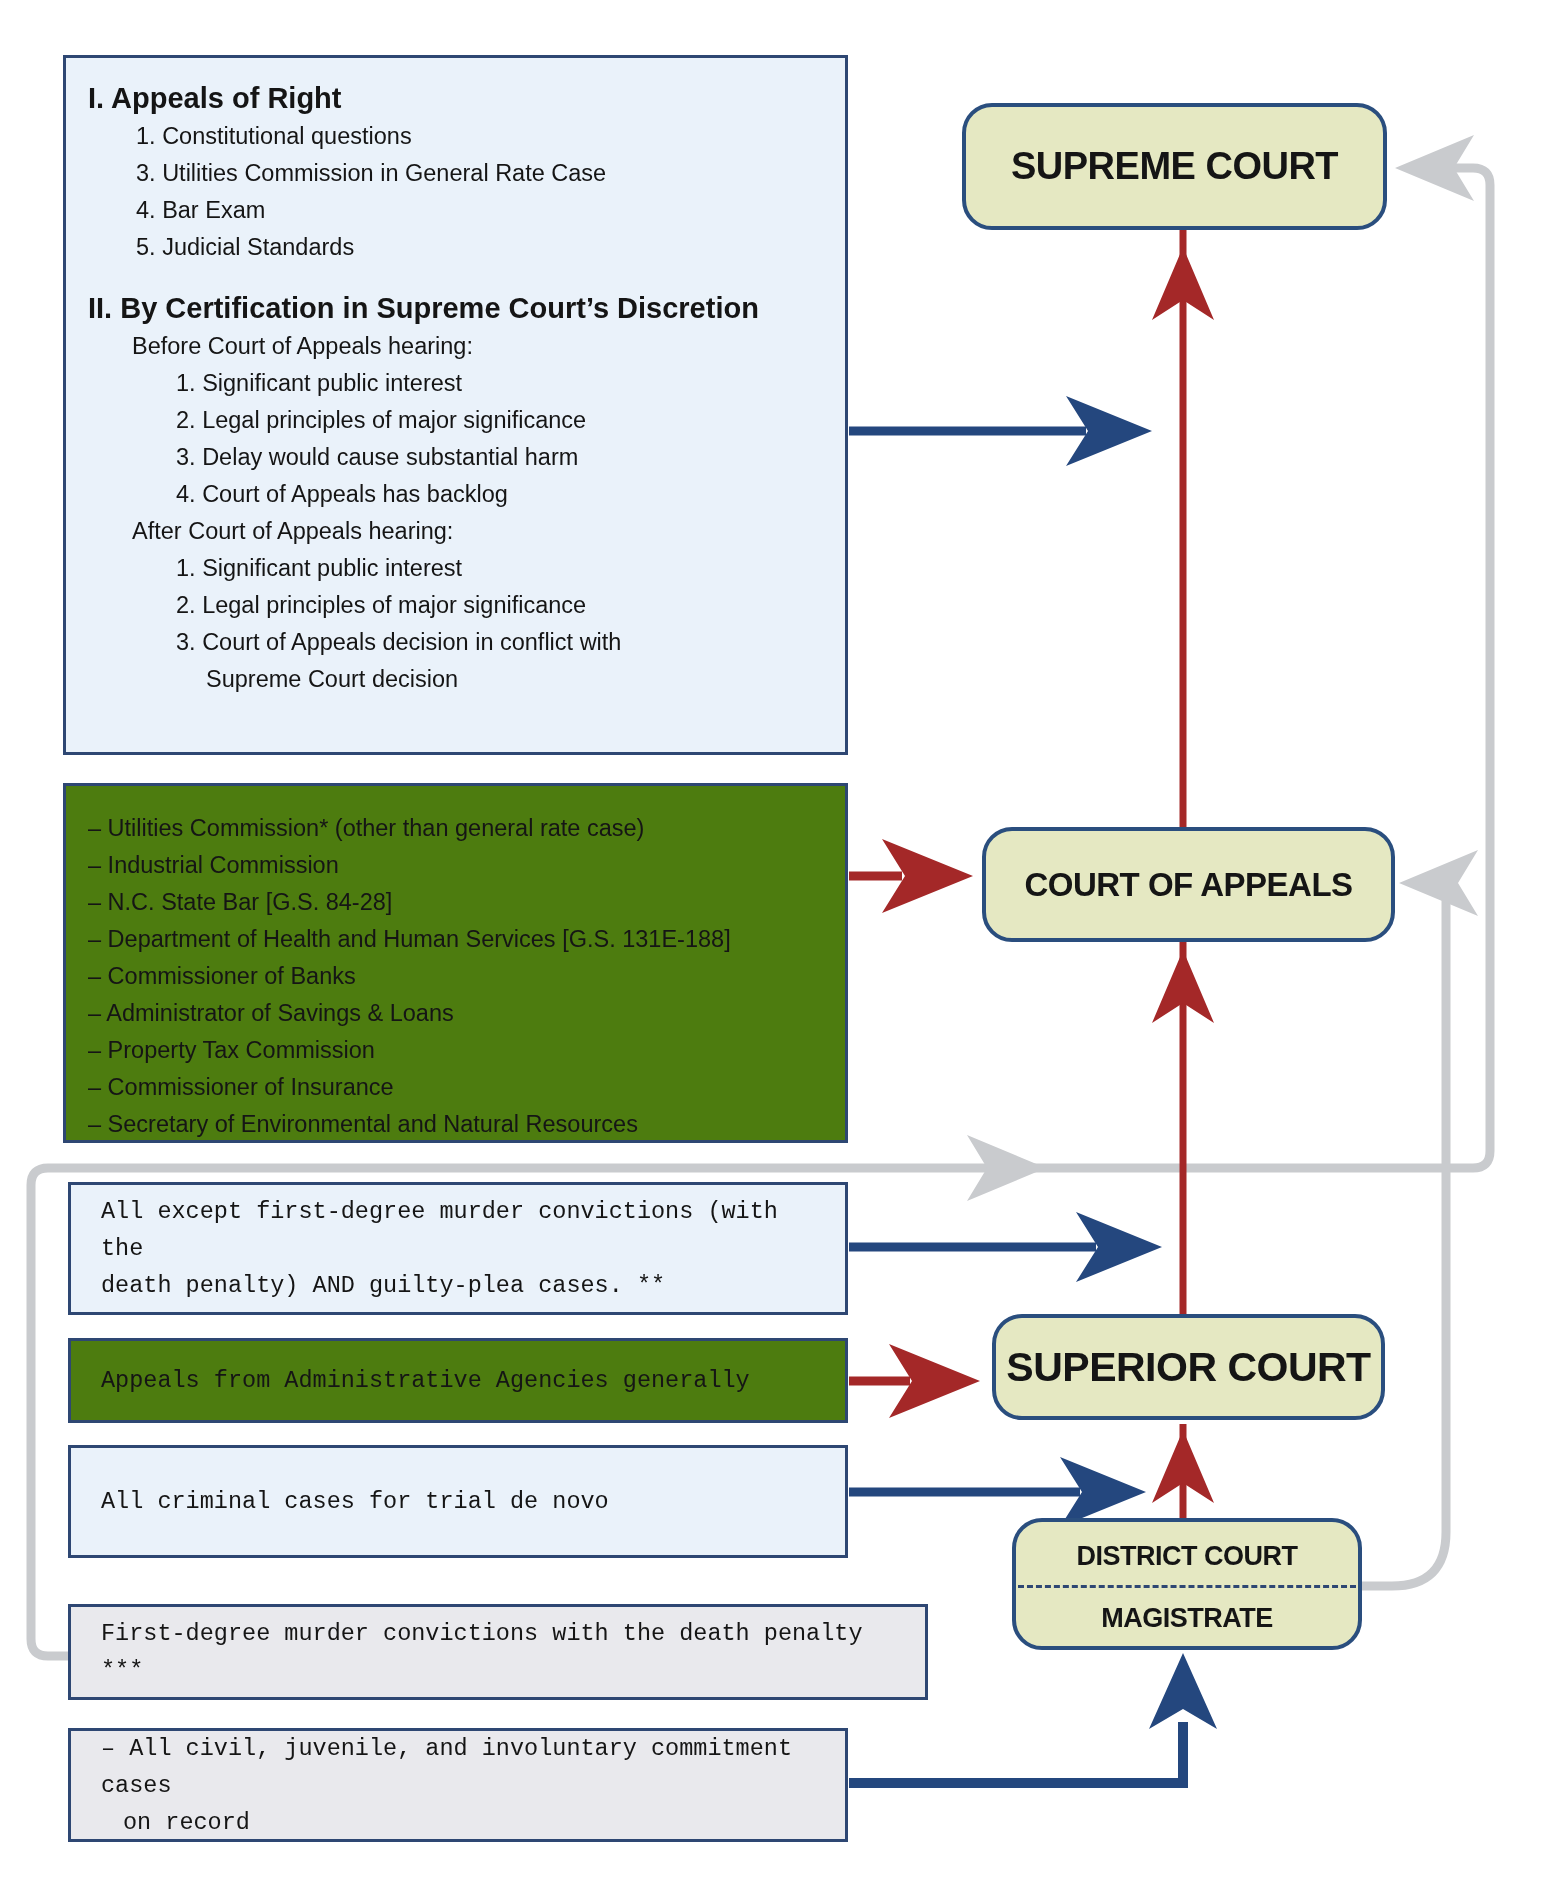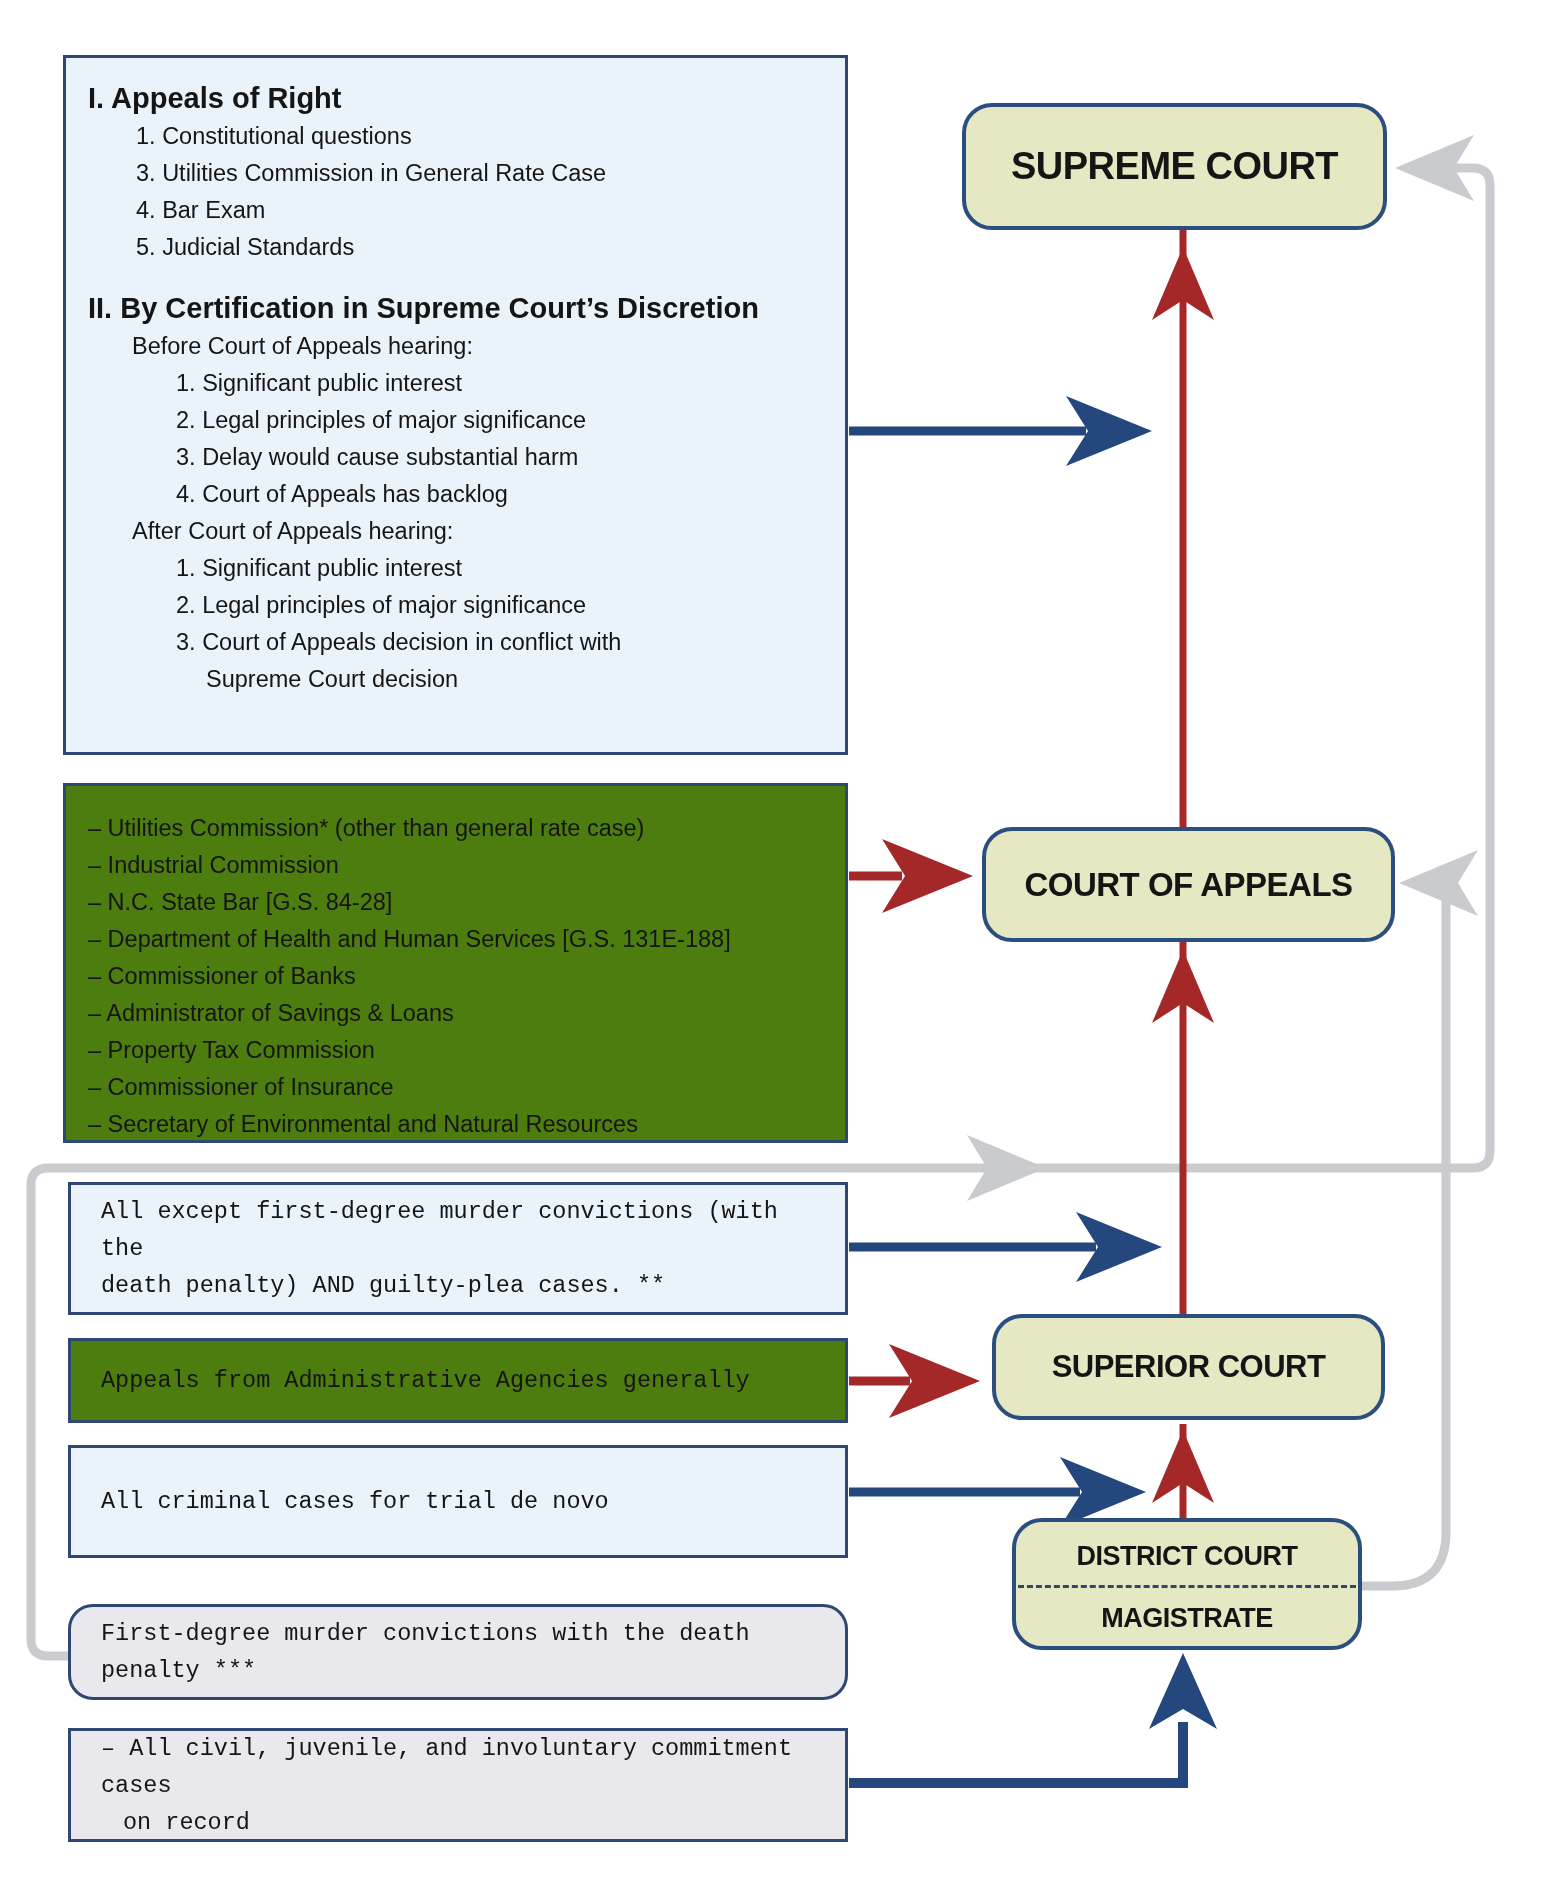--- a/index.html
+++ b/index.html
@@ -127,38 +127,38 @@
   </div>
 
   <div class="box panel fill-khaki center-col body-text" style="left:68px;top:1338px;width:780px;height:85px;">
     <div>Appeals from Administrative Agencies generally</div>
   </div>
 
   <div class="box panel fill-blue center-col body-text" style="left:68px;top:1445px;width:780px;height:113px;">
     <div>All criminal cases for trial de novo</div>
   </div>
 
-  <div class="box panel fill-gray center-col body-text" style="left:68px;top:1604px;width:780px;height:96px;border-radius:25px;">
+  <div class="box panel fill-gray center-col body-text" style="left:68px;top:1604px;width:860px;height:96px;">
     <div>First-degree murder convictions with the death penalty ***</div>
   </div>
 
   <div class="box panel fill-gray center-col body-text" style="left:68px;top:1728px;width:780px;height:114px;">
     <div>– All civil, juvenile, and involuntary commitment cases</div>
     <div style="padding-left:22px;">on record</div>
   </div>
 
   <div class="box court" style="left:962px;top:103px;width:425px;height:127px;font-size:38px;">
     <span>SUPREME COURT</span>
   </div>
 
   <div class="box court" style="left:982px;top:827px;width:413px;height:115px;font-size:33px;">
     <span>COURT OF APPEALS</span>
   </div>
 
-  <div class="box court" style="left:992px;top:1314px;width:393px;height:106px;font-size:31px;">
+  <div class="box court" style="left:992px;top:1314px;width:393px;height:106px;font-size:41px;">
     <span>SUPERIOR COURT</span>
   </div>
 
   <div class="box court" style="left:1012px;top:1518px;width:350px;height:132px;font-size:27px;">
     <div class="district-divider"></div>
     <div class="district-row" style="top:8px;height:52px;">
       <span>DISTRICT COURT</span>
     </div>
     <div class="district-row" style="top:70px;height:52px;">
       <span>MAGISTRATE</span>

